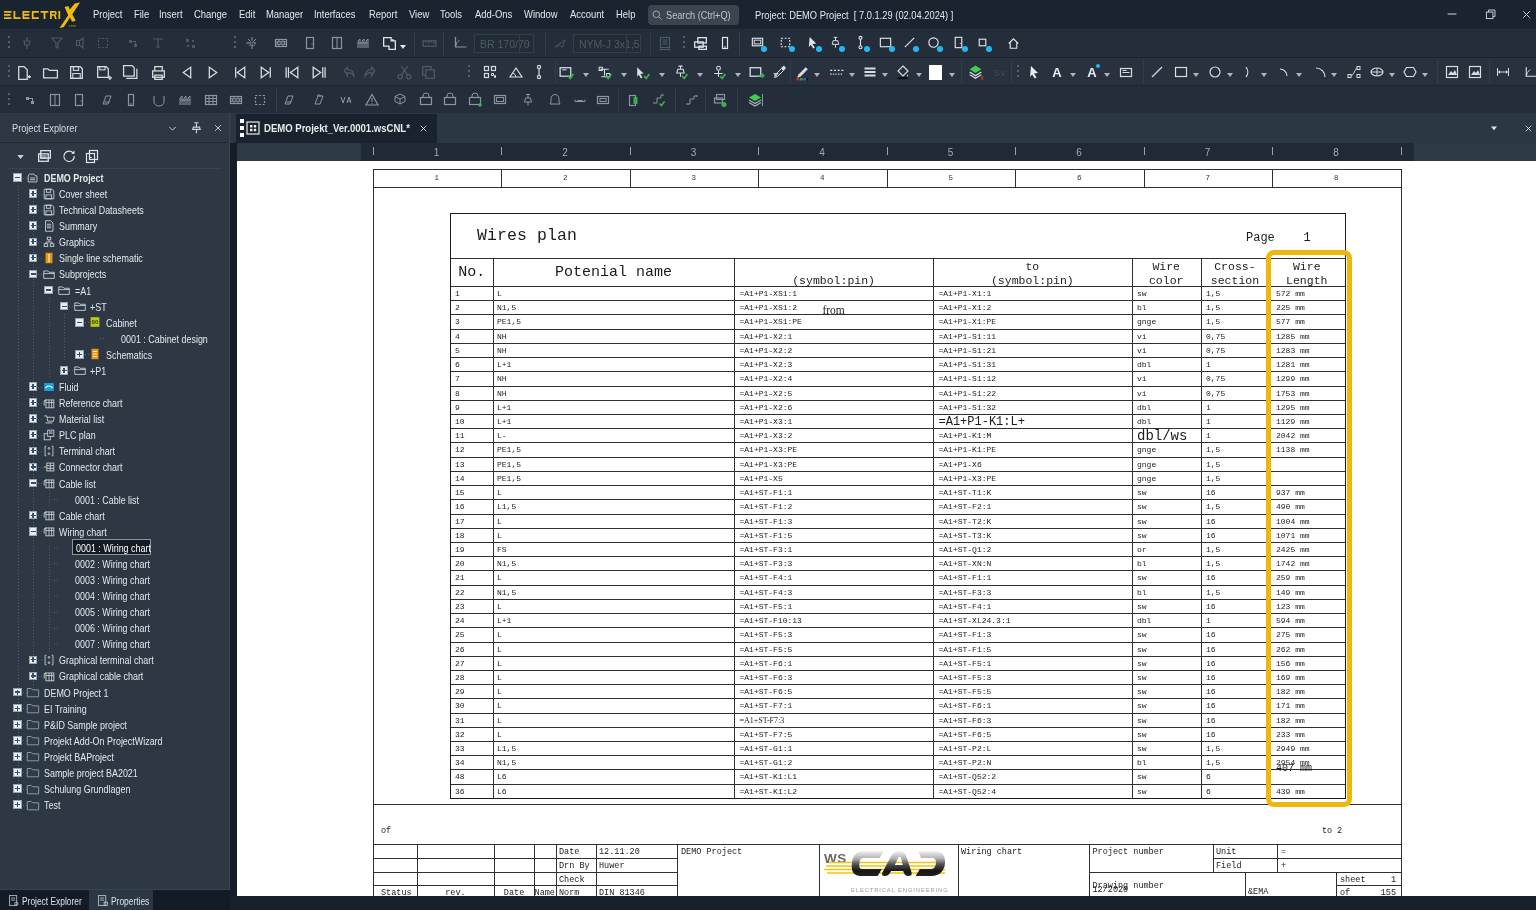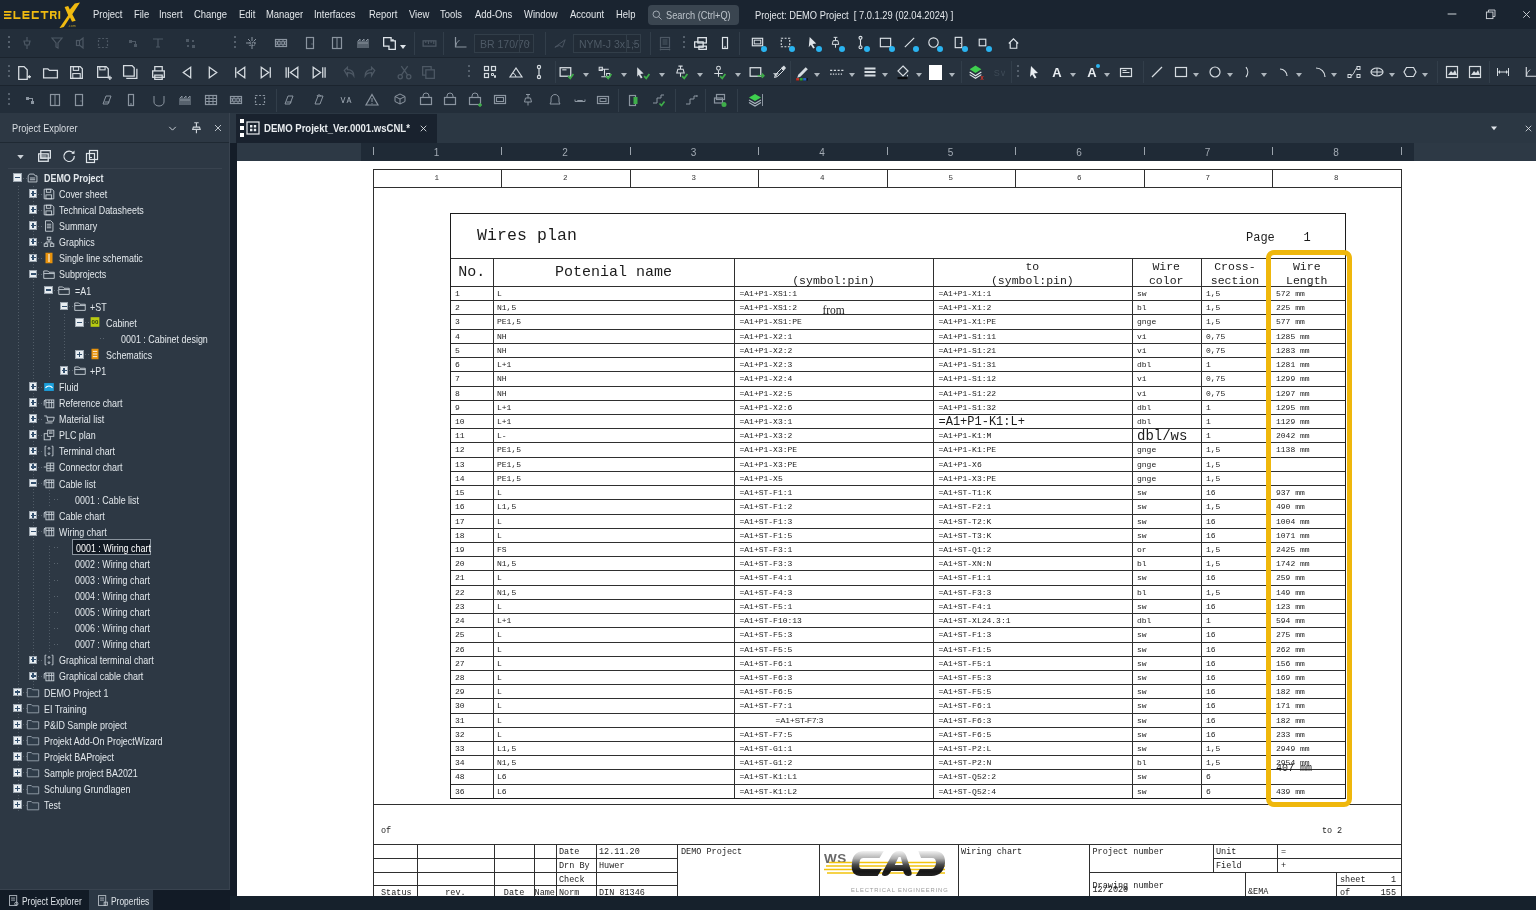--- a/index.html
+++ b/index.html
@@ -1057,21 +1057,21 @@
       <div style="left:938.5px;top:374.32px;color:#1c1c1c;font-family:'Liberation Mono',monospace;font-size:8px;line-height:10px;white-space:pre;">=A1+P1-S1:12</div>
       <div style="left:1137px;top:374.32px;color:#1c1c1c;font-family:'Liberation Mono',monospace;font-size:8px;line-height:10px;white-space:pre;">vi</div>
       <div style="left:1206px;top:374.32px;color:#1c1c1c;font-family:'Liberation Mono',monospace;font-size:8px;line-height:10px;white-space:pre;">0,75</div>
       <div style="left:1276px;top:374.32px;color:#1c1c1c;font-family:'Liberation Mono',monospace;font-size:8px;line-height:10px;white-space:pre;">1299 mm</div>
       <div style="left:455px;top:388.54px;color:#1c1c1c;font-family:'Liberation Mono',monospace;font-size:8px;line-height:10px;white-space:pre;">8</div>
       <div style="left:497px;top:388.54px;color:#1c1c1c;font-family:'Liberation Mono',monospace;font-size:8px;line-height:10px;white-space:pre;">NH</div>
       <div style="left:739.5px;top:388.54px;color:#1c1c1c;font-family:'Liberation Mono',monospace;font-size:8px;line-height:10px;white-space:pre;">=A1+P1-X2:5</div>
       <div style="left:938.5px;top:388.54px;color:#1c1c1c;font-family:'Liberation Mono',monospace;font-size:8px;line-height:10px;white-space:pre;">=A1+P1-S1:22</div>
       <div style="left:1137px;top:388.54px;color:#1c1c1c;font-family:'Liberation Mono',monospace;font-size:8px;line-height:10px;white-space:pre;">vi</div>
       <div style="left:1206px;top:388.54px;color:#1c1c1c;font-family:'Liberation Mono',monospace;font-size:8px;line-height:10px;white-space:pre;">0,75</div>
-      <div style="left:1276px;top:388.54px;color:#1c1c1c;font-family:'Liberation Mono',monospace;font-size:8px;line-height:10px;white-space:pre;">1297 mm</div>
+      <div style="left:1276px;top:388.54px;color:#1c1c1c;font-family:'Liberation Mono',monospace;font-size:8px;line-height:10px;white-space:pre;">1753 mm</div>
       <div style="left:455px;top:402.76px;color:#1c1c1c;font-family:'Liberation Mono',monospace;font-size:8px;line-height:10px;white-space:pre;">9</div>
       <div style="left:497px;top:402.76px;color:#1c1c1c;font-family:'Liberation Mono',monospace;font-size:8px;line-height:10px;white-space:pre;">L+1</div>
       <div style="left:739.5px;top:402.76px;color:#1c1c1c;font-family:'Liberation Mono',monospace;font-size:8px;line-height:10px;white-space:pre;">=A1+P1-X2:6</div>
       <div style="left:938.5px;top:402.76px;color:#1c1c1c;font-family:'Liberation Mono',monospace;font-size:8px;line-height:10px;white-space:pre;">=A1+P1-S1:32</div>
       <div style="left:1137px;top:402.76px;color:#1c1c1c;font-family:'Liberation Mono',monospace;font-size:8px;line-height:10px;white-space:pre;">dbl</div>
       <div style="left:1206px;top:402.76px;color:#1c1c1c;font-family:'Liberation Mono',monospace;font-size:8px;line-height:10px;white-space:pre;">1</div>
       <div style="left:1276px;top:402.76px;color:#1c1c1c;font-family:'Liberation Mono',monospace;font-size:8px;line-height:10px;white-space:pre;">1295 mm</div>
       <div style="left:455px;top:416.98px;color:#1c1c1c;font-family:'Liberation Mono',monospace;font-size:8px;line-height:10px;white-space:pre;">10</div>
       <div style="left:497px;top:416.98px;color:#1c1c1c;font-family:'Liberation Mono',monospace;font-size:8px;line-height:10px;white-space:pre;">L+1</div>
       <div style="left:739.5px;top:416.98px;color:#1c1c1c;font-family:'Liberation Mono',monospace;font-size:8px;line-height:10px;white-space:pre;">=A1+P1-X3:1</div>
@@ -1212,21 +1212,21 @@
       <div style="left:1276px;top:687.1600000000001px;color:#1c1c1c;font-family:'Liberation Mono',monospace;font-size:8px;line-height:10px;white-space:pre;">182 mm</div>
       <div style="left:455px;top:701.38px;color:#1c1c1c;font-family:'Liberation Mono',monospace;font-size:8px;line-height:10px;white-space:pre;">30</div>
       <div style="left:497px;top:701.38px;color:#1c1c1c;font-family:'Liberation Mono',monospace;font-size:8px;line-height:10px;white-space:pre;">L</div>
       <div style="left:739.5px;top:701.38px;color:#1c1c1c;font-family:'Liberation Mono',monospace;font-size:8px;line-height:10px;white-space:pre;">=A1+ST-F7:1</div>
       <div style="left:938.5px;top:701.38px;color:#1c1c1c;font-family:'Liberation Mono',monospace;font-size:8px;line-height:10px;white-space:pre;">=A1+ST-F6:1</div>
       <div style="left:1137px;top:701.38px;color:#1c1c1c;font-family:'Liberation Mono',monospace;font-size:8px;line-height:10px;white-space:pre;">sw</div>
       <div style="left:1206px;top:701.38px;color:#1c1c1c;font-family:'Liberation Mono',monospace;font-size:8px;line-height:10px;white-space:pre;">16</div>
       <div style="left:1276px;top:701.38px;color:#1c1c1c;font-family:'Liberation Mono',monospace;font-size:8px;line-height:10px;white-space:pre;">171 mm</div>
       <div style="left:455px;top:715.6px;color:#1c1c1c;font-family:'Liberation Mono',monospace;font-size:8px;line-height:10px;white-space:pre;">31</div>
       <div style="left:497px;top:715.6px;color:#1c1c1c;font-family:'Liberation Mono',monospace;font-size:8px;line-height:10px;white-space:pre;">L</div>
-      <div style="left:739.5px;top:715.6px;color:#1c1c1c;font-family:Liberation Sans, sans-serif;font-size:8px;line-height:10px;white-space:pre;margin-left:36px;">=A1+ST-F7:3</div>
+      <div style="left:739.5px;top:715.6px;color:#1c1c1c;font-family:Liberation Serif, serif;font-size:8px;line-height:10px;white-space:pre;">=A1+ST-F7:3</div>
       <div style="left:938.5px;top:715.6px;color:#1c1c1c;font-family:'Liberation Mono',monospace;font-size:8px;line-height:10px;white-space:pre;">=A1+ST-F6:3</div>
       <div style="left:1137px;top:715.6px;color:#1c1c1c;font-family:'Liberation Mono',monospace;font-size:8px;line-height:10px;white-space:pre;">sw</div>
       <div style="left:1206px;top:715.6px;color:#1c1c1c;font-family:'Liberation Mono',monospace;font-size:8px;line-height:10px;white-space:pre;">16</div>
       <div style="left:1276px;top:715.6px;color:#1c1c1c;font-family:'Liberation Mono',monospace;font-size:8px;line-height:10px;white-space:pre;">182 mm</div>
       <div style="left:455px;top:729.8199999999999px;color:#1c1c1c;font-family:'Liberation Mono',monospace;font-size:8px;line-height:10px;white-space:pre;">32</div>
       <div style="left:497px;top:729.8199999999999px;color:#1c1c1c;font-family:'Liberation Mono',monospace;font-size:8px;line-height:10px;white-space:pre;">L</div>
       <div style="left:739.5px;top:729.8199999999999px;color:#1c1c1c;font-family:'Liberation Mono',monospace;font-size:8px;line-height:10px;white-space:pre;">=A1+ST-F7:5</div>
       <div style="left:938.5px;top:729.8199999999999px;color:#1c1c1c;font-family:'Liberation Mono',monospace;font-size:8px;line-height:10px;white-space:pre;">=A1+ST-F6:5</div>
       <div style="left:1137px;top:729.8199999999999px;color:#1c1c1c;font-family:'Liberation Mono',monospace;font-size:8px;line-height:10px;white-space:pre;">sw</div>
       <div style="left:1206px;top:729.8199999999999px;color:#1c1c1c;font-family:'Liberation Mono',monospace;font-size:8px;line-height:10px;white-space:pre;">16</div>

